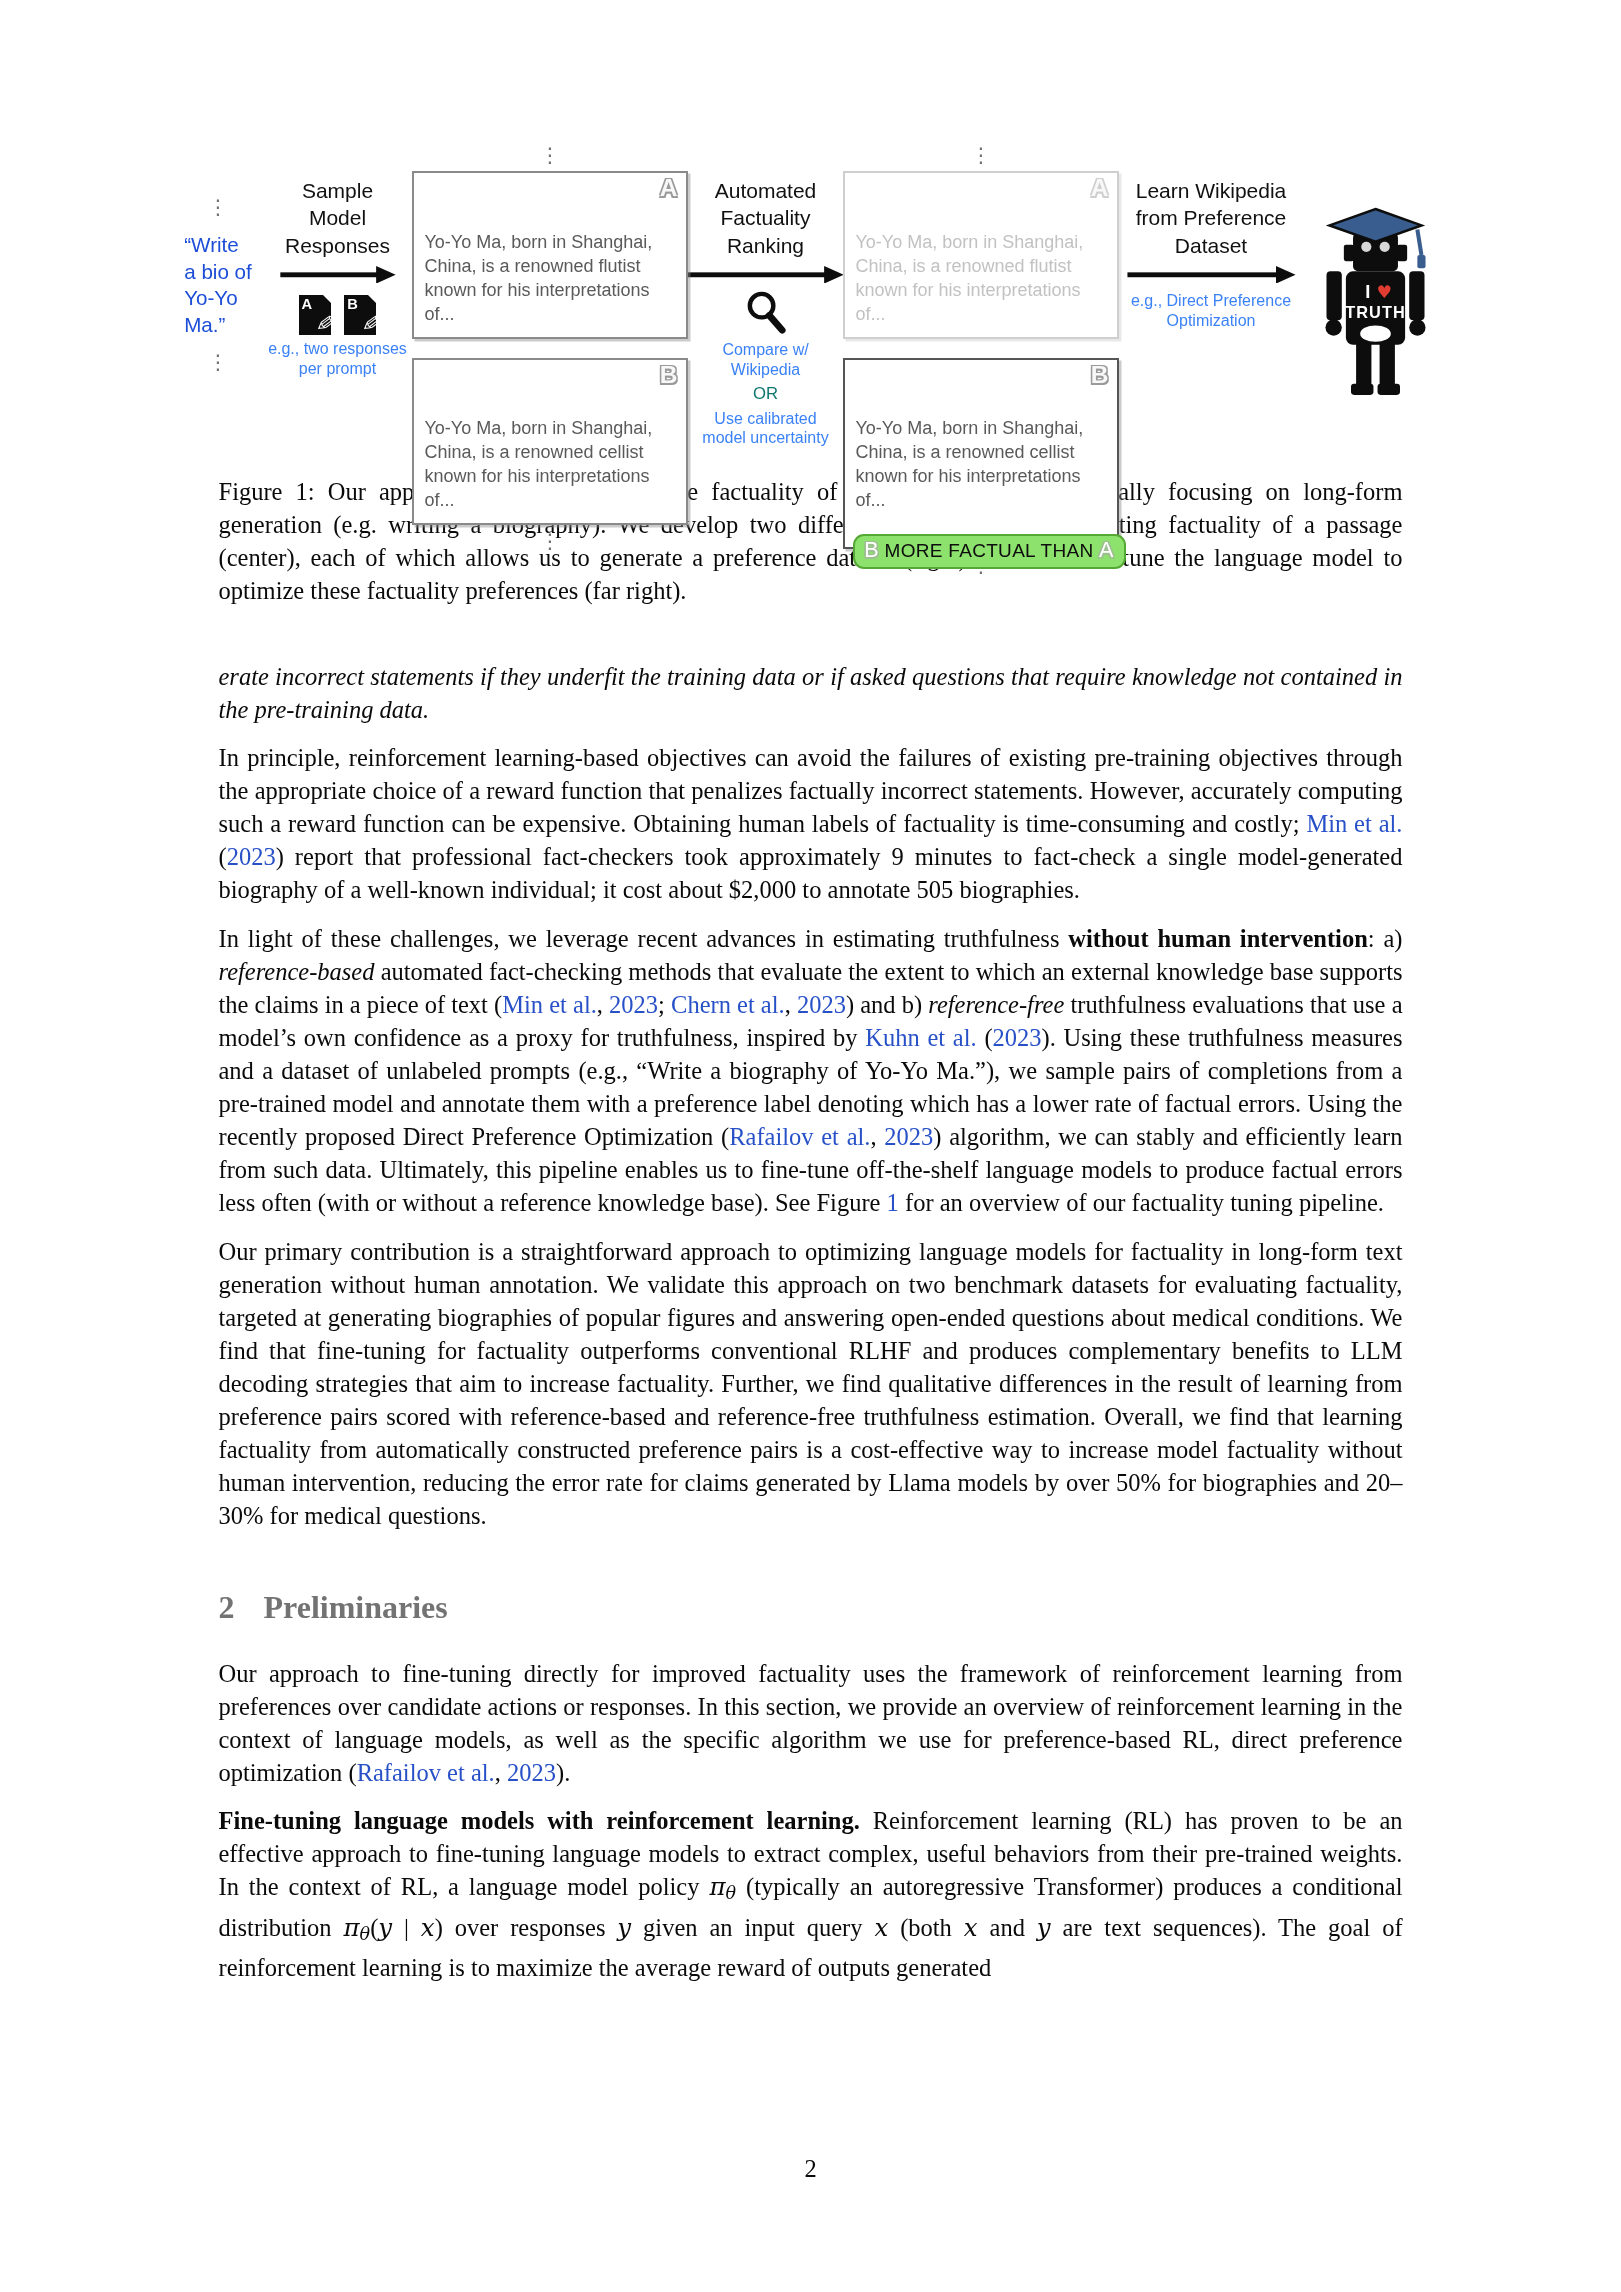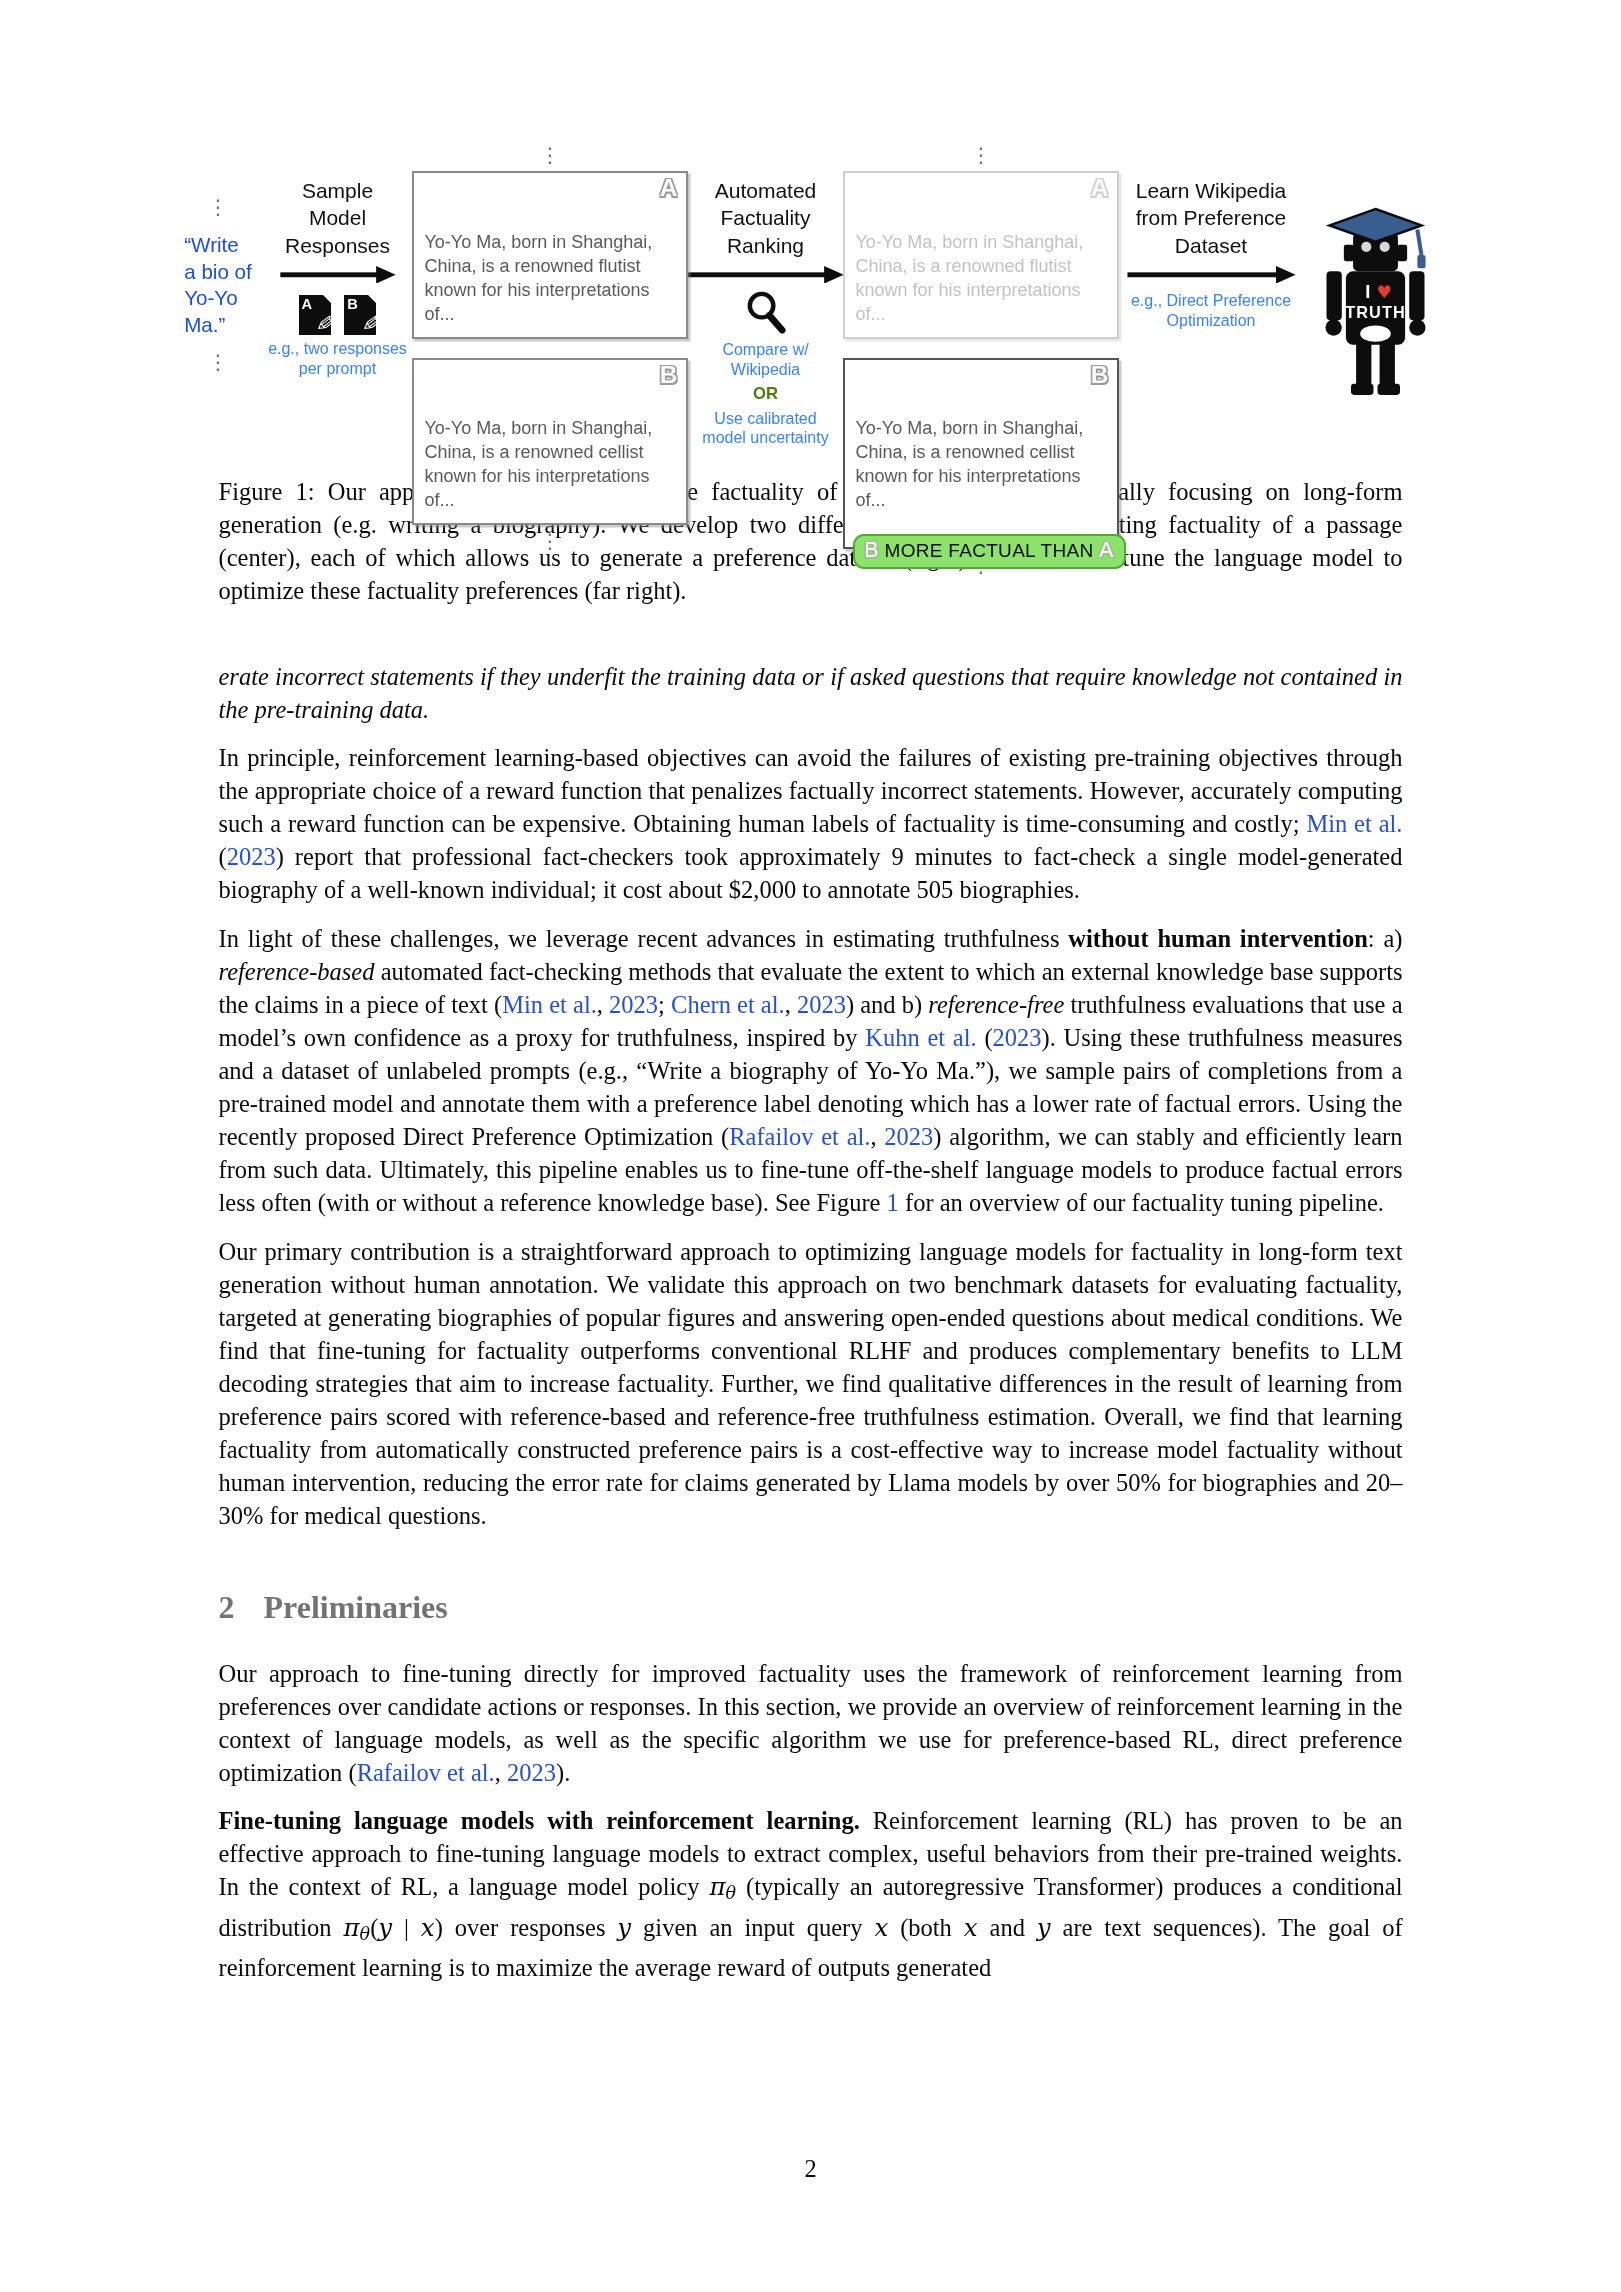--- a/index.html
+++ b/index.html
@@ -18,21 +18,21 @@
   .prompt-text{white-space:pre-line;font-size:20.6px;line-height:26.5px;color:#1d4ed8;
                text-align:left;margin:13.7px 0;}
   .step-col{display:flex;flex-direction:column;align-items:center;}
   .step-label{height:114px;display:flex;align-items:flex-end;justify-content:center;
               text-align:center;font-size:21px;line-height:27.4px;color:#111;
               white-space:pre-line;font-weight:500;}
   .arrow{margin:6.9px 0 3.9px;}
   .arrow rect,.arrow polygon{fill:#0d0d0d;}
   .step-note{font-size:16px;line-height:19.6px;color:#3b82f6;text-align:center;
              white-space:pre-line;margin-top:3.9px;}
-  .step-note-bold{font-weight:bold;font-size:16.7px;line-height:21.6px;color:#4d7c0f;text-align:right;}
+  .step-note-bold{font-weight:normal;font-size:16.7px;line-height:21.6px;color:#0f766e;text-align:right;}
   .step1-col{width:149px;}
   .step2-col{width:155px;}
   .step3-col{width:184px;}
   .doc-row{display:flex;gap:13.7px;margin-top:7.8px;}
   .doc-icon{width:32px;height:40px;background:#0d0d0d;position:relative;}
   .doc-icon::after{content:"";position:absolute;top:0;right:0;
                    border-left:8.8px solid transparent;border-top:8.8px solid #ffffff;}
   .doc-letter{position:absolute;top:1px;left:2.9px;color:#fff;font-weight:bold;font-size:14.7px;}
   .doc-pencil{position:absolute;bottom:-2.9px;right:-4.9px;color:#fff;font-size:23.5px;
               transform:scaleX(-1) rotate(-8deg);font-family:"DejaVu Sans",sans-serif;}

